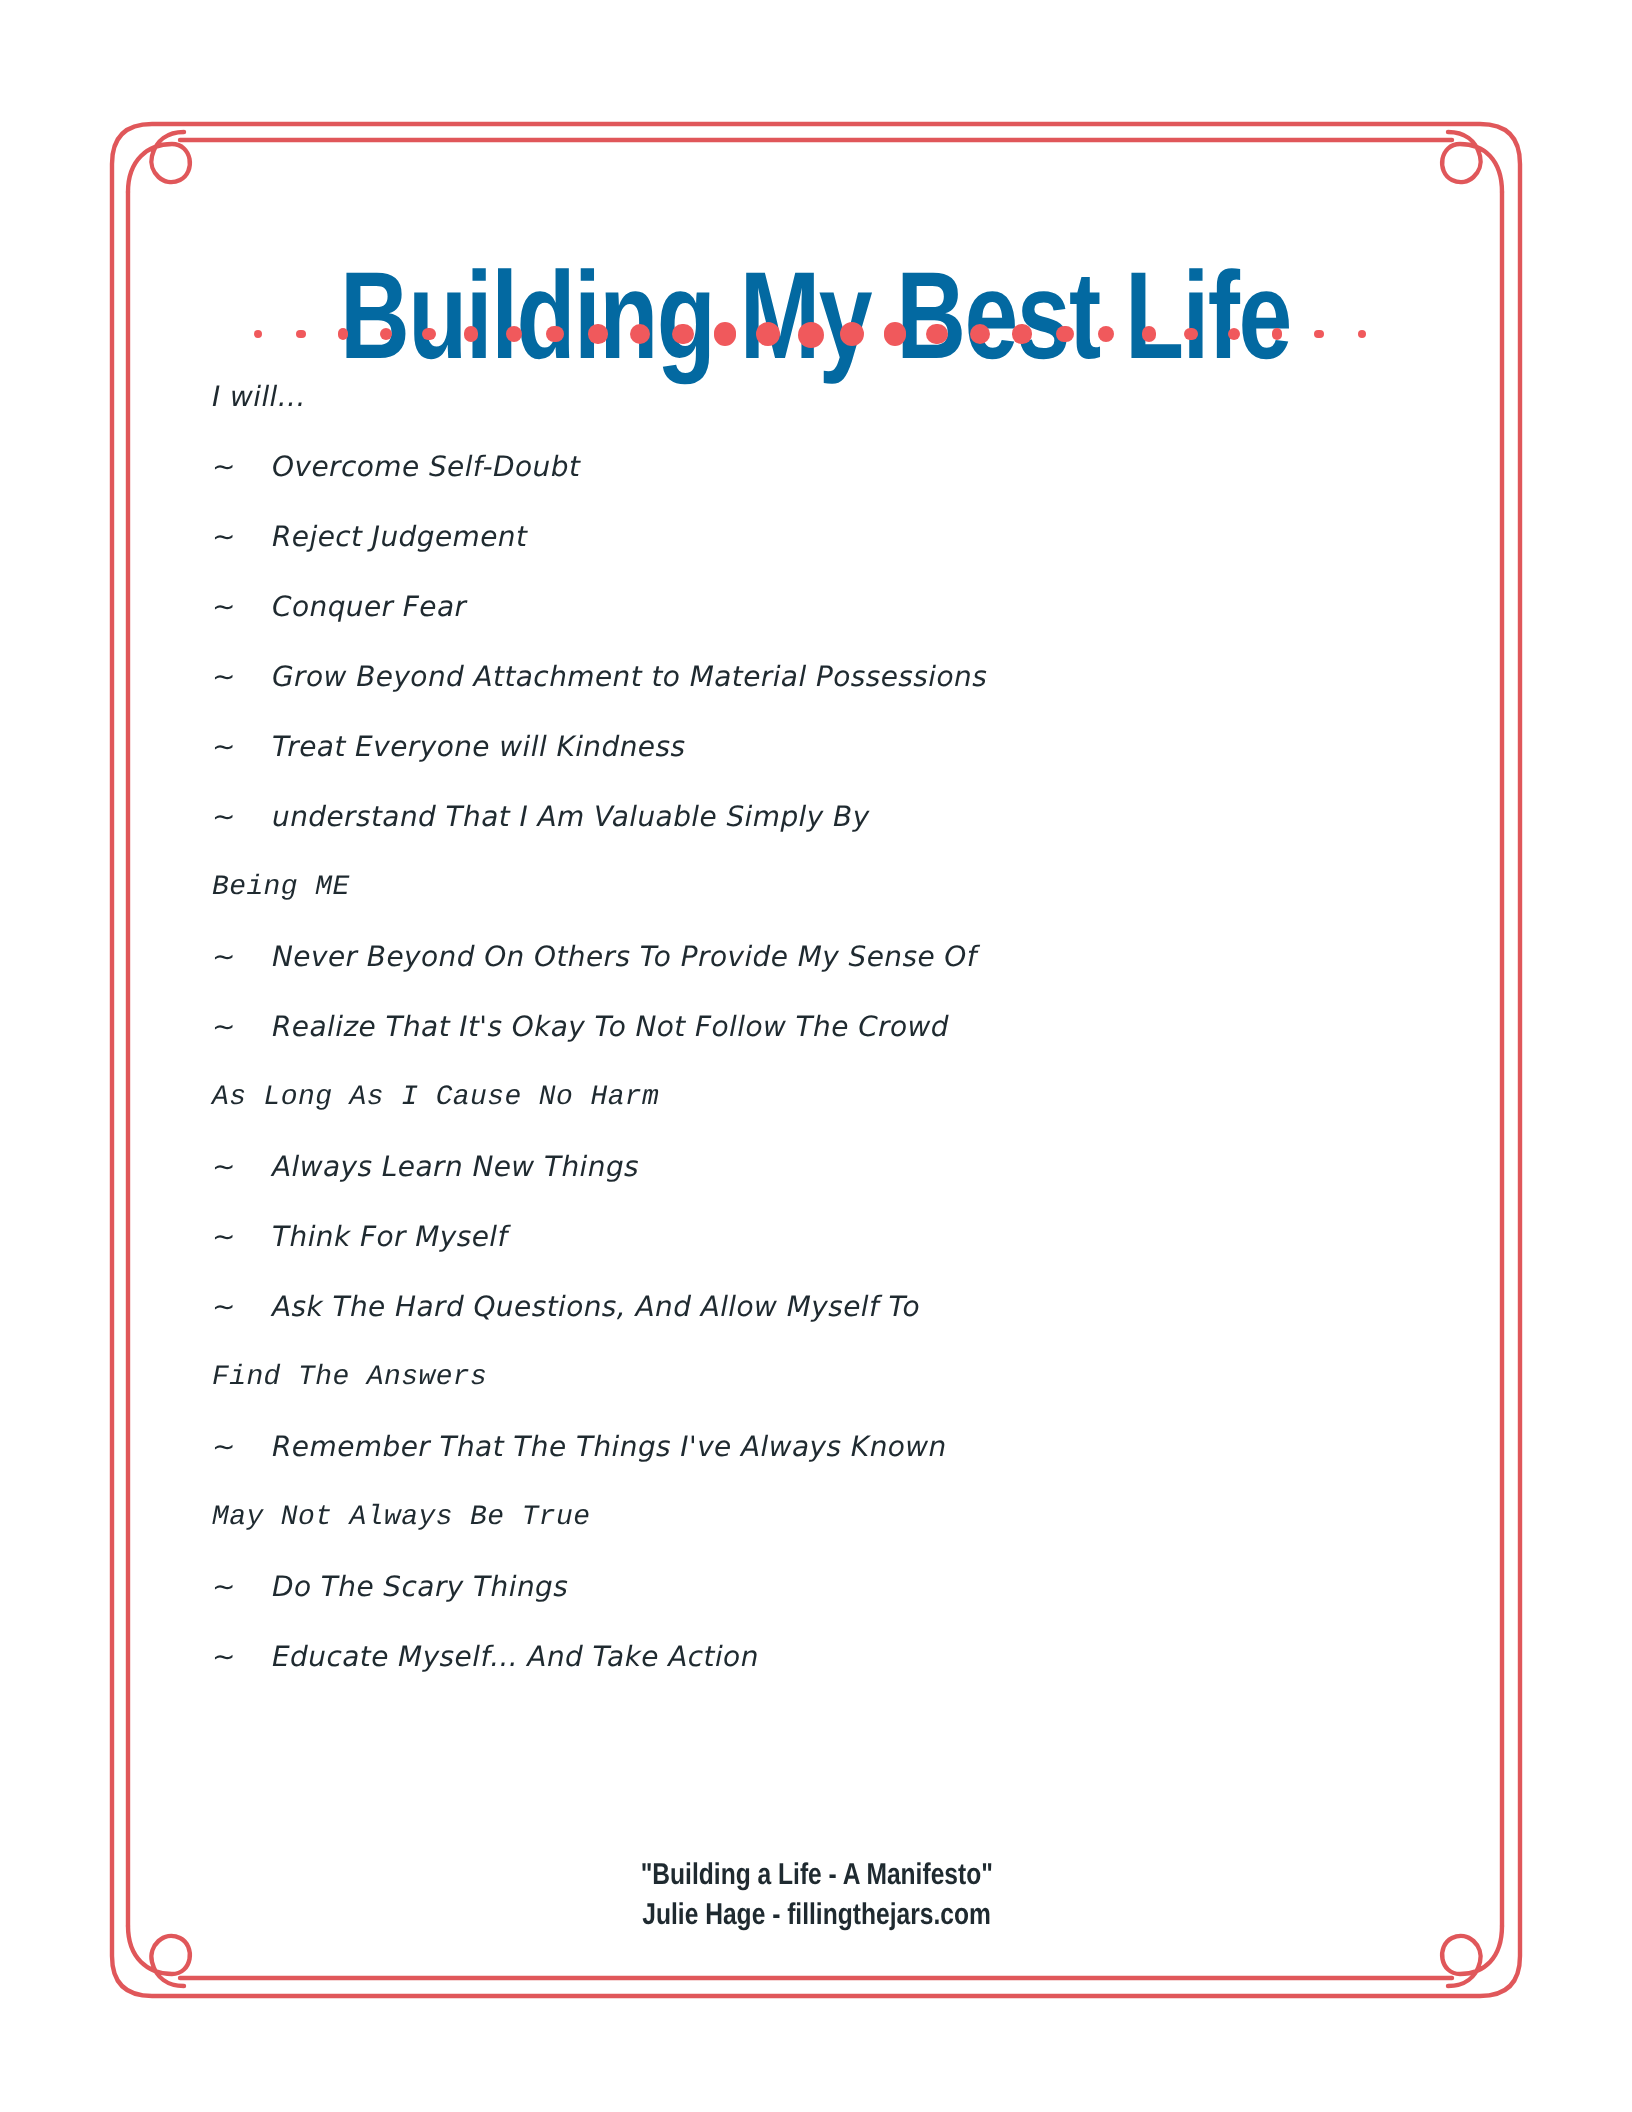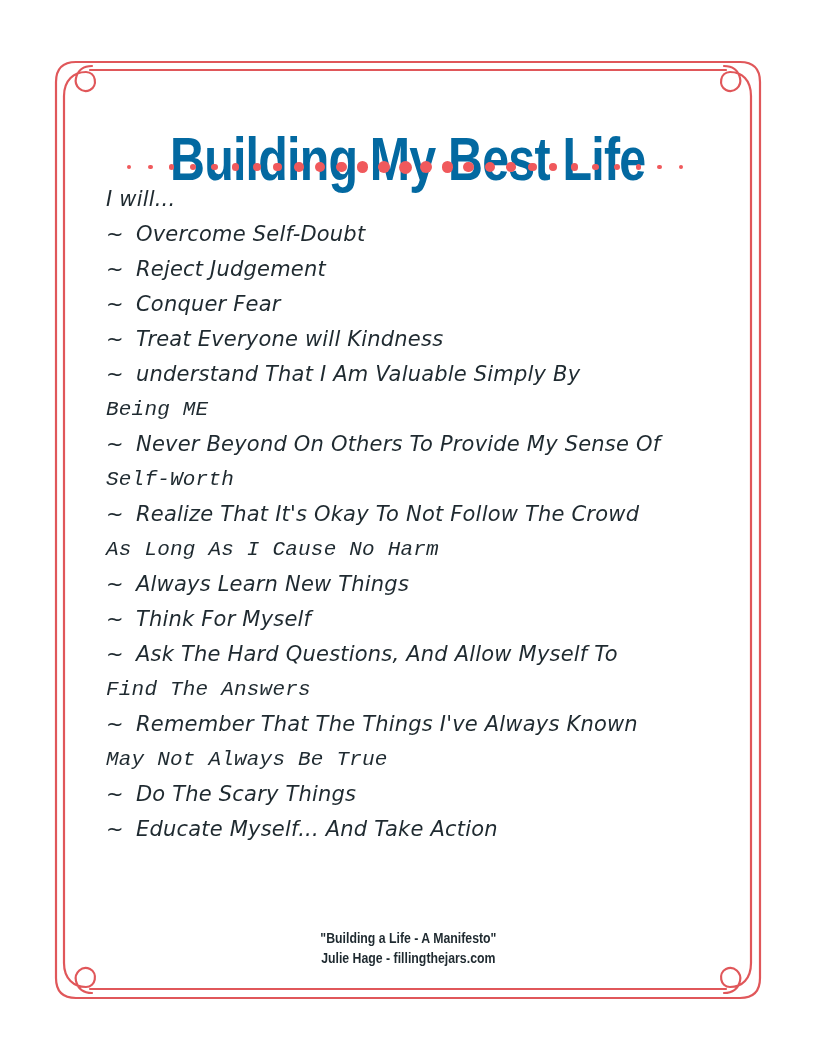--- a/index.html
+++ b/index.html
@@ -12,21 +12,21 @@
       font-size: 62px; line-height: 70px; color: #0369a1;
       letter-spacing: -1px;
     }
     .title span { display: inline-block; transform: scaleX(0.78); transform-origin: center; }
     .dots { position: absolute; left: 0; top: 158px; width: 816px; height: 20px; }
     .dot { position: absolute; border-radius: 50%; background: #f0595c; }
     .list {
       position: absolute; left: 106px; top: 182px; width: 610px; margin: 0; padding: 0;
       list-style: none;
       font-family: "DejaVu Sans", sans-serif; font-style: oblique; font-weight: normal;
-      font-size: 21px; line-height: 35px; color: #1f2a30; letter-spacing: 0.2px;
+      font-size: 14px; line-height: 35px; color: #1f2a30; letter-spacing: 0.2px;
     }
     .list li { margin: 0; padding: 0; }
     .list .cont { padding-left: 0; font-family: Liberation Mono, monospace; }
     .tilde { display: inline-block; width: 30px; }
     .footer {
       position: absolute; left: 0; top: 928px; width: 816px; text-align: center;
       font-family: "Liberation Sans", sans-serif; font-weight: bold;
       font-size: 15px; line-height: 20px; color: #1f2a30;
     }
     .footer div span { display: inline-block; transform: scaleX(0.82); }
@@ -83,25 +83,25 @@
       <span class="dot" style="width: 5.38462px; height: 5.38462px; left: 635.508px; top: 6.30769px; background: rgb(240, 89, 92);"></span>
       <span class="dot" style="width: 4.69231px; height: 4.69231px; left: 657.054px; top: 6.65385px; background: rgb(240, 89, 92);"></span>
       <span class="dot" style="width: 4px; height: 4px; left: 678.6px; top: 7px; background: rgb(240, 89, 92);"></span>
     </div>
 
   <ul class="list">
     <li>I will...</li>
     <li><span class="tilde">~</span><span>Overcome Self-Doubt</span></li>
     <li><span class="tilde">~</span><span>Reject Judgement</span></li>
     <li><span class="tilde">~</span><span>Conquer Fear</span></li>
+    <li><span class="tilde">~</span><span>Grow Beyond Attachment to Material Possessions</span></li>
     <li><span class="tilde">~</span><span>Treat Everyone will Kindness</span></li>
     <li><span class="tilde">~</span><span>understand That I Am Valuable Simply By</span></li>
     <li class="cont">Being ME</li>
     <li><span class="tilde">~</span><span>Never Beyond On Others To Provide My Sense Of</span></li>
-    <li class="cont">Self-Worth</li>
     <li><span class="tilde">~</span><span>Realize That It's Okay To Not Follow The Crowd</span></li>
     <li class="cont">As Long As I Cause No Harm</li>
     <li><span class="tilde">~</span><span>Always Learn New Things</span></li>
     <li><span class="tilde">~</span><span>Think For Myself</span></li>
     <li><span class="tilde">~</span><span>Ask The Hard Questions, And Allow Myself To</span></li>
     <li class="cont">Find The Answers</li>
     <li><span class="tilde">~</span><span>Remember That The Things I've Always Known</span></li>
     <li class="cont">May Not Always Be True</li>
     <li><span class="tilde">~</span><span>Do The Scary Things</span></li>
     <li><span class="tilde">~</span><span>Educate Myself... And Take Action</span></li>

